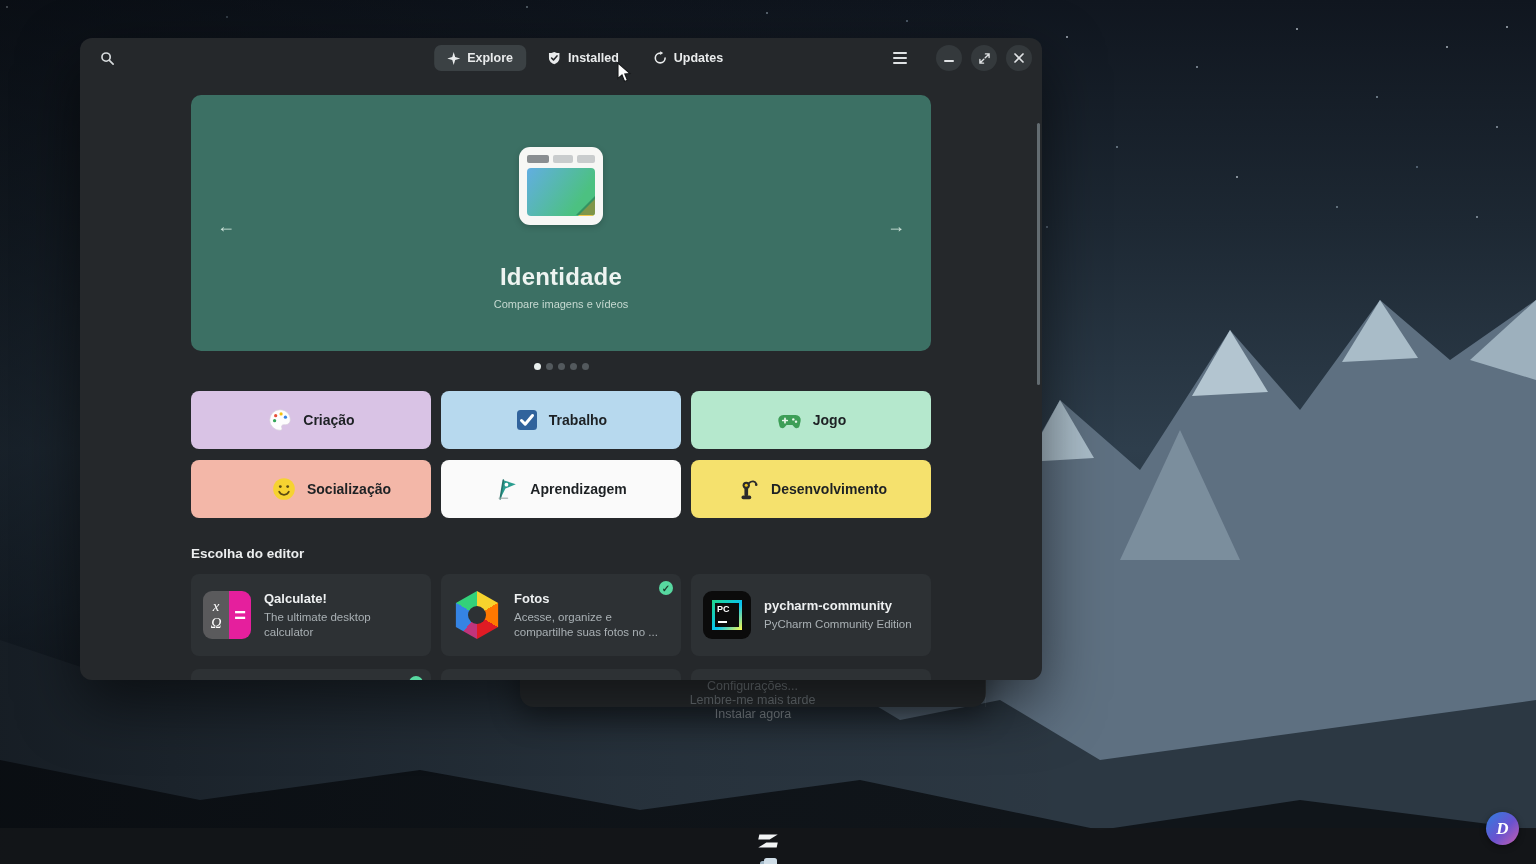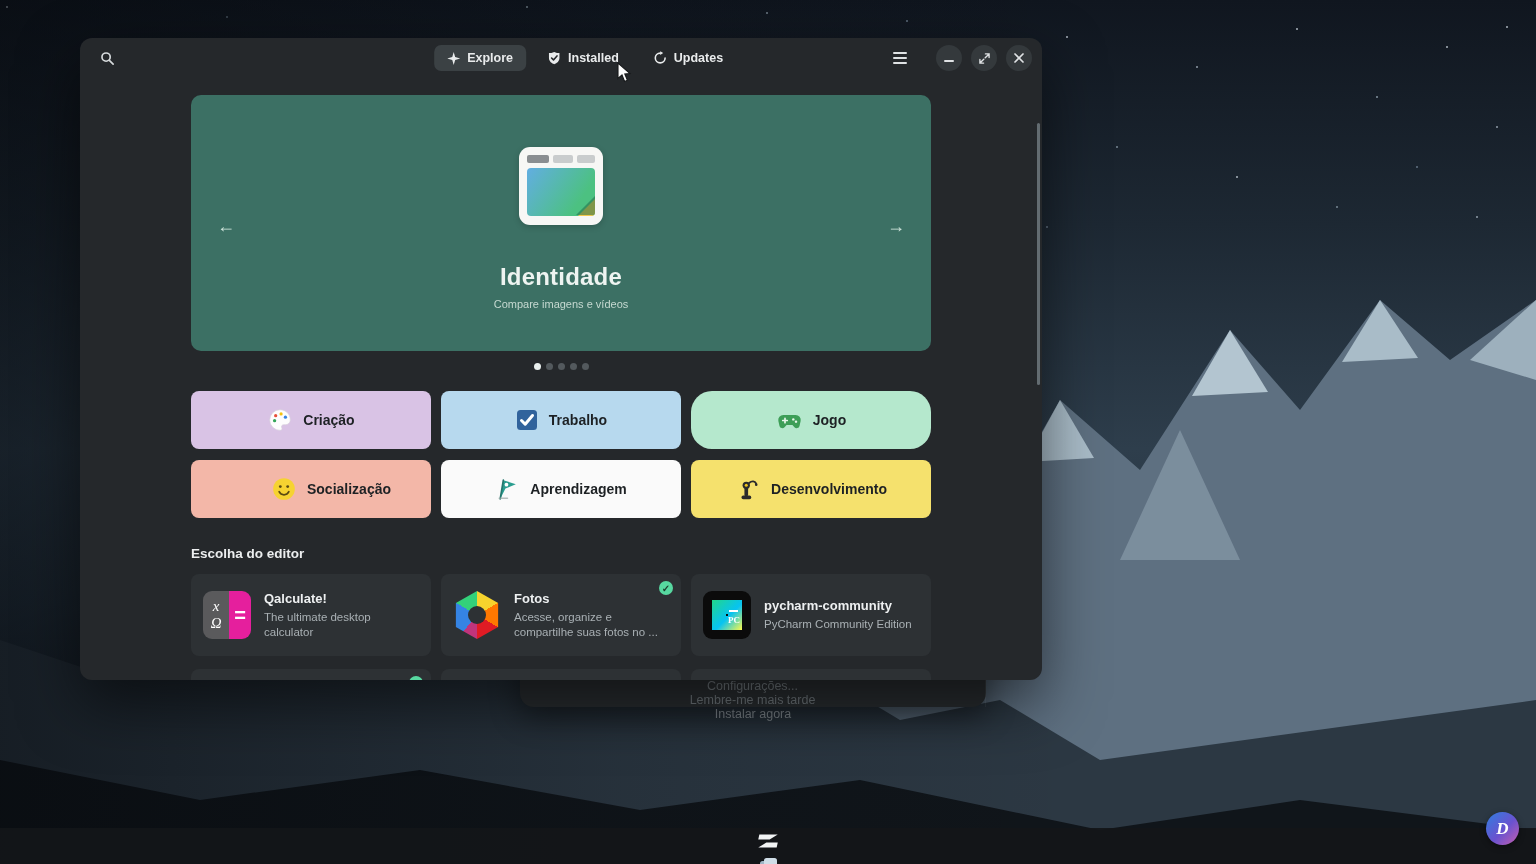--- a/index.html
+++ b/index.html
@@ -106,22 +106,22 @@
   .ic-qalc .r { width:45%; background:#e51f9d; color:#fff; display:flex; align-items:center;
     justify-content:center; font-size:20px; font-weight:700; font-style:normal; }
   
   .ic-fotos { position:relative; clip-path:polygon(50% 0,94% 25%,94% 75%,50% 100%,6% 75%,6% 25%);
     background:conic-gradient(from 0deg,#f6d32d 0 60deg,#ff7800 60deg 120deg,#e01b24 120deg 180deg,
       #c0347c 180deg 220deg,#3584e4 220deg 300deg,#33d17a 300deg 360deg); }
   .ic-fotos::after { content:""; position:absolute; left:50%; top:50%; width:18px; height:18px;
     border-radius:50%; transform:translate(-50%,-50%); background:#2d3134; }
   
   .ic-pycharm { background:#0b0b0b; border-radius:9px; display:flex; align-items:center; justify-content:center; }
-  .ic-pycharm .frame { width:30px; height:30px; padding:14px;
-    background:linear-gradient(135deg,#21d789 0%,#07c3f2 55%,#fcf84a 100%);font-family:Liberation Serif, serif; }
+  .ic-pycharm .frame { width:30px; height:30px; padding:3px;
+    background:linear-gradient(135deg,#21d789 0%,#07c3f2 55%,#fcf84a 100%); }
   .ic-pycharm .inner { width:100%; height:100%; background:#0b0b0b; position:relative; }
   .ic-pycharm .pc { position:absolute; left:2px; top:1px; color:#fff; font-size:9px; font-weight:700; }
   .ic-pycharm .dash { position:absolute; left:3px; bottom:4px; width:9px; height:2px; background:#fff; }
 
   
   .apps.partial { margin-top:13px; }
   .apps.partial .app-card { height:60px; border-radius:8px 8px 0 0; }
 
   .scrollbar { position:absolute; right:2px; top:45px; width:3px; height:262px;
     background:#6f787e; border-radius:2px; opacity:.85; }
@@ -292,21 +292,21 @@
             </svg>
             <span>Criação</span>
           </div>
           <div class="cat" style="background-color: rgb(183, 217, 238);">
             <svg width="24" height="24" viewBox="0 0 24 24">
               <rect x="2" y="2" width="20" height="20" rx="3.5" fill="#31639c"></rect>
               <path d="M6.5 12.5 L10.2 16.2 L17.5 7.5" fill="none" stroke="#fff" stroke-width="3" stroke-linecap="round" stroke-linejoin="round"></path>
             </svg>
             <span>Trabalho</span>
           </div>
-          <div class="cat" style="background-color: rgb(181, 232, 205); border-radius: 21px;">
+          <div class="cat" style="background-color: rgb(181, 232, 205);">
             <svg width="27" height="27" viewBox="0 0 24 24">
               <path d="M6.5 7 h11 a4.5 4.5 0 0 1 4.4 5.4 l-1 4.4 a2.6 2.6 0 0 1-4.5 1.1 L14.6 16 h-5.2 l-1.8 1.9 a2.6 2.6 0 0 1-4.5-1.1 l-1-4.4 A4.5 4.5 0 0 1 6.5 7 Z" fill="#3d9e57"></path>
               <path d="M8 10 v4 M6 12 h4" stroke="#e9f6ec" stroke-width="1.5" stroke-linecap="round"></path>
               <circle cx="15.4" cy="11" r="1.1" fill="#e9f6ec"></circle>
               <circle cx="17.8" cy="13" r="1.1" fill="#e9f6ec"></circle>
             </svg>
             <span>Jogo</span>
           </div>
           <div class="cat" style="background-color: rgb(243, 183, 168); padding-left: 40px;">
             <svg width="26" height="26" viewBox="0 0 24 24">

